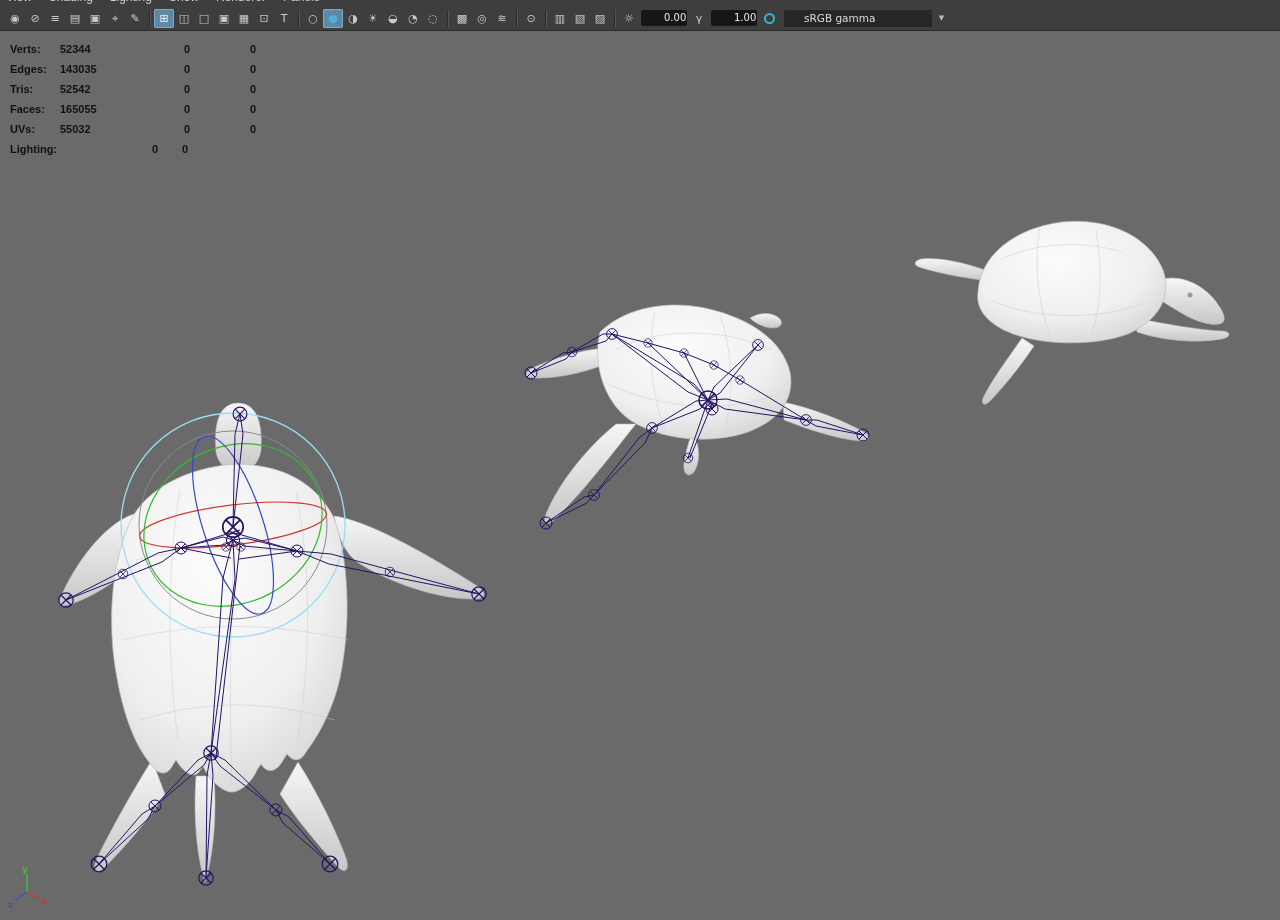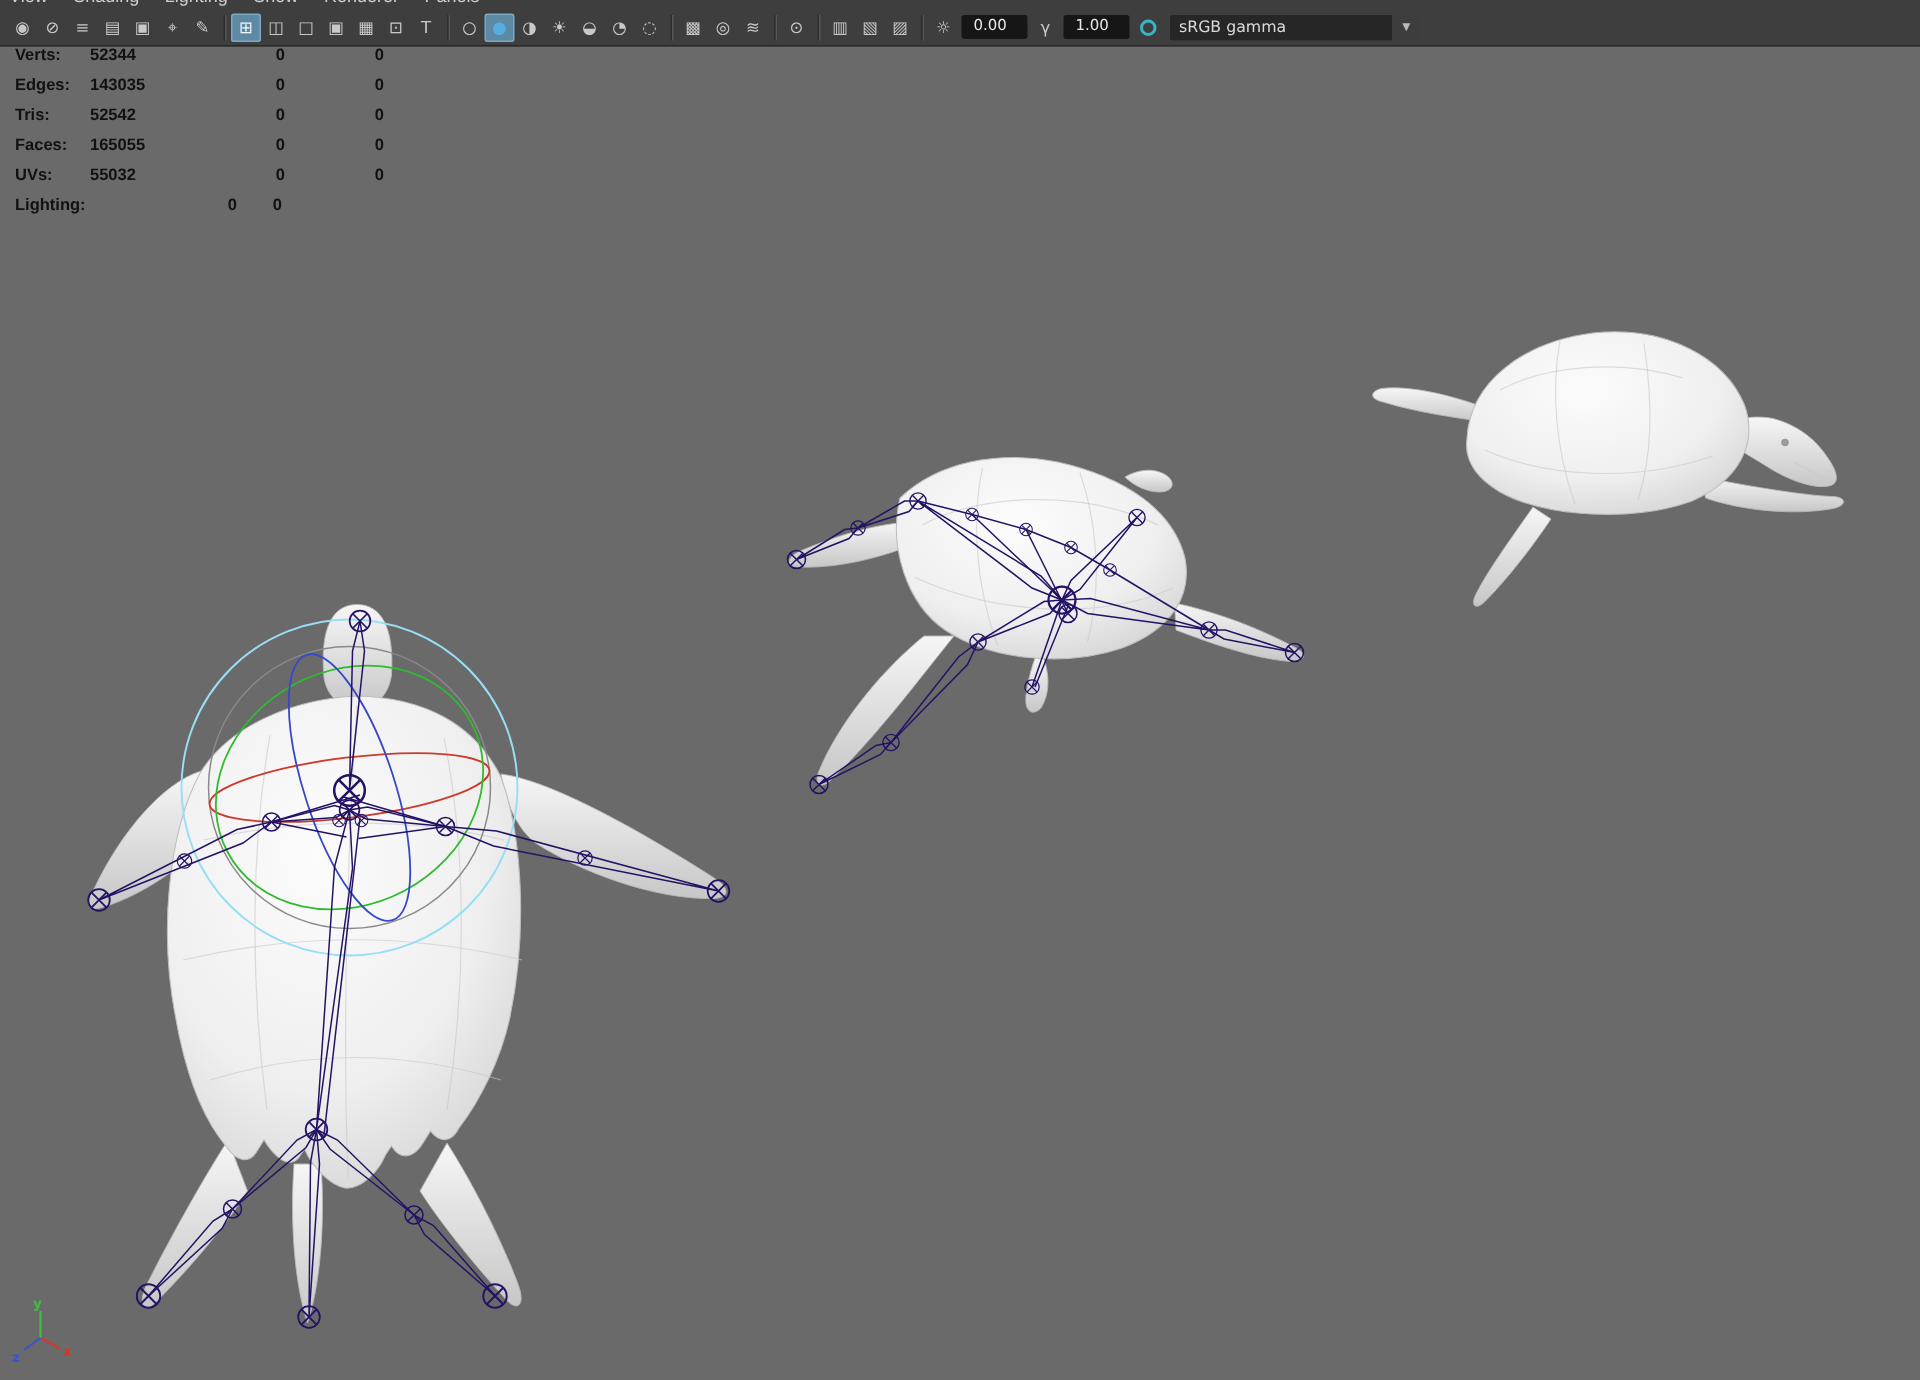--- a/index.html
+++ b/index.html
@@ -18,28 +18,28 @@
   .menu-row{position:absolute;top:-10px;left:6px;display:flex;gap:17px;font-size:12px;color:#cfcfcf;white-space:nowrap}
   .toolbar{height:25px;background:var(--toolbar_bg);display:flex;align-items:center;
     padding:0 5px;border-bottom:1px solid #2a2a2a;font-family:"DejaVu Sans",sans-serif}
   .tbtn{width:20px;height:19px;display:flex;align-items:center;justify-content:center;
     border-radius:2px;color:#c9c9c9;font-size:11px;flex:none}
   .tbtn.active{background:var(--active_btn);color:#eef4f8;box-shadow:inset 0 0 0 1px #7fa9c0}
   .tbtn .g{pointer-events:none}
   .glyph-blue{color:var(--shade_glyph)}
   .sep{width:1px;height:17px;background:#2d2d2d;box-shadow:1px 0 0 #565656;margin:0 4px;flex:none}
   .tfield{width:44px;height:16px;background:#161616;color:#e8e8e8;font-size:10px;line-height:16px;
-    padding:0 8px;border-radius:2px;margin:0 2px;flex:none;font-family:"DejaVu Sans",sans-serif}
+    padding:0 23px;border-radius:2px;margin:0 2px;flex:none;font-family:"DejaVu Sans",sans-serif}
   .cm-ring{width:11px;height:11px;border:2px solid #35b6c9;border-radius:50%;display:inline-block}
   .dd{width:148px;height:17px;background:#262626;color:#dadada;font-size:10.5px;line-height:17px;
-    padding:0 6px;margin-left:5px;border-radius:2px 0 0 2px;flex:none;overflow:hidden;white-space:nowrap}
+    padding:0 20px;margin-left:5px;border-radius:2px 0 0 2px;flex:none;overflow:hidden;white-space:nowrap}
   .dd-btn{width:17px;height:17px;background:#3d3d3d;color:#b9b9b9;font-size:7px;display:flex;
     align-items:center;justify-content:center;border-radius:0 2px 2px 0;flex:none;margin-left:1px}
   
-  .hud{position:absolute;left:0;top:28px;z-index:5;font-weight:700;font-size:11px;color:var(--hud_text)}
+  .hud{position:absolute;left:0;top:40px;z-index:5;font-weight:700;font-size:11px;color:var(--hud_text)}
   .hud-row{position:relative;height:20px;width:280px}
   .hud-row span{position:absolute;top:3px}
   .hl{left:10px}
   .c1{left:60px;width:67px;text-align:left}
   .c2{left:130px;width:60px;text-align:right}
   .c3{left:196px;width:60px;text-align:right}
   .c1p{left:92px;width:66px;text-align:right}
   .c2p{left:130px;width:58px;text-align:right}
   
   .persp{position:absolute;bottom:6px;left:0;right:0;text-align:center;font-size:11px;

